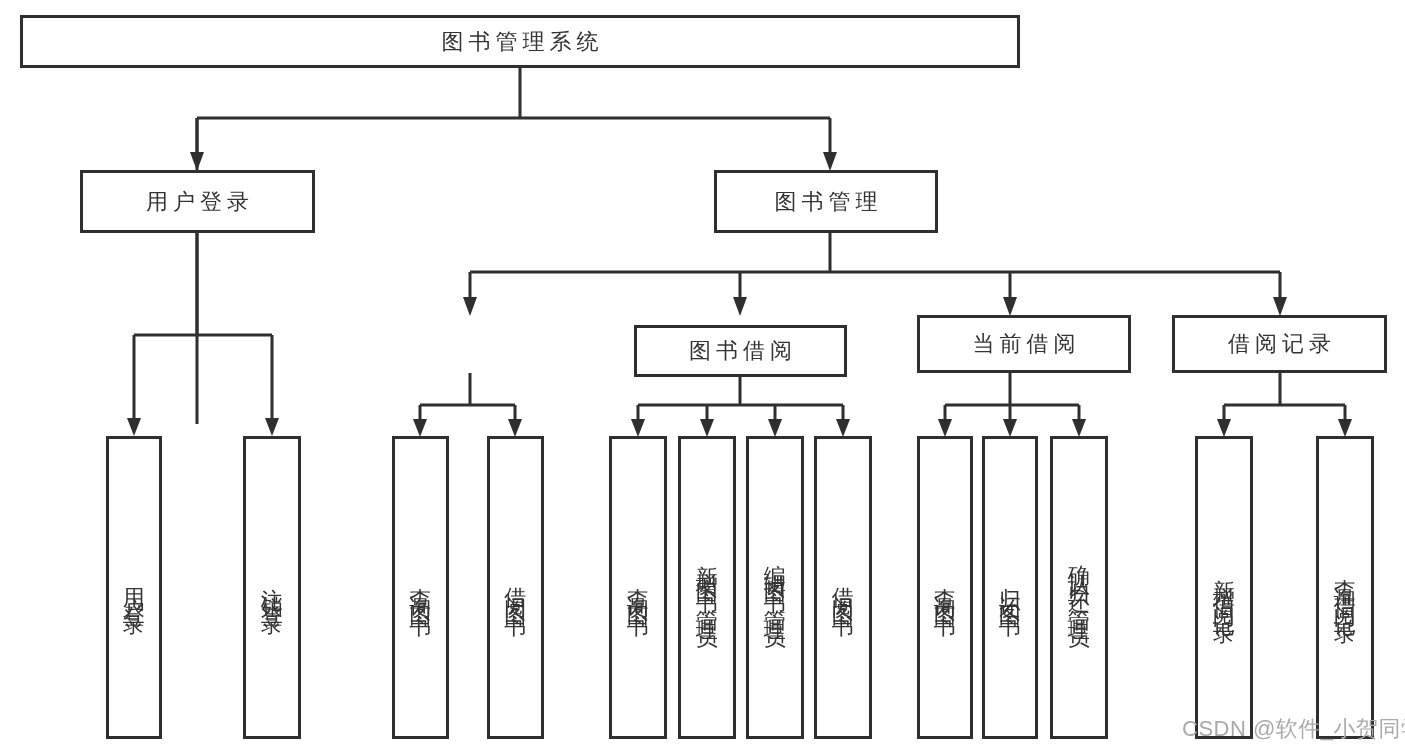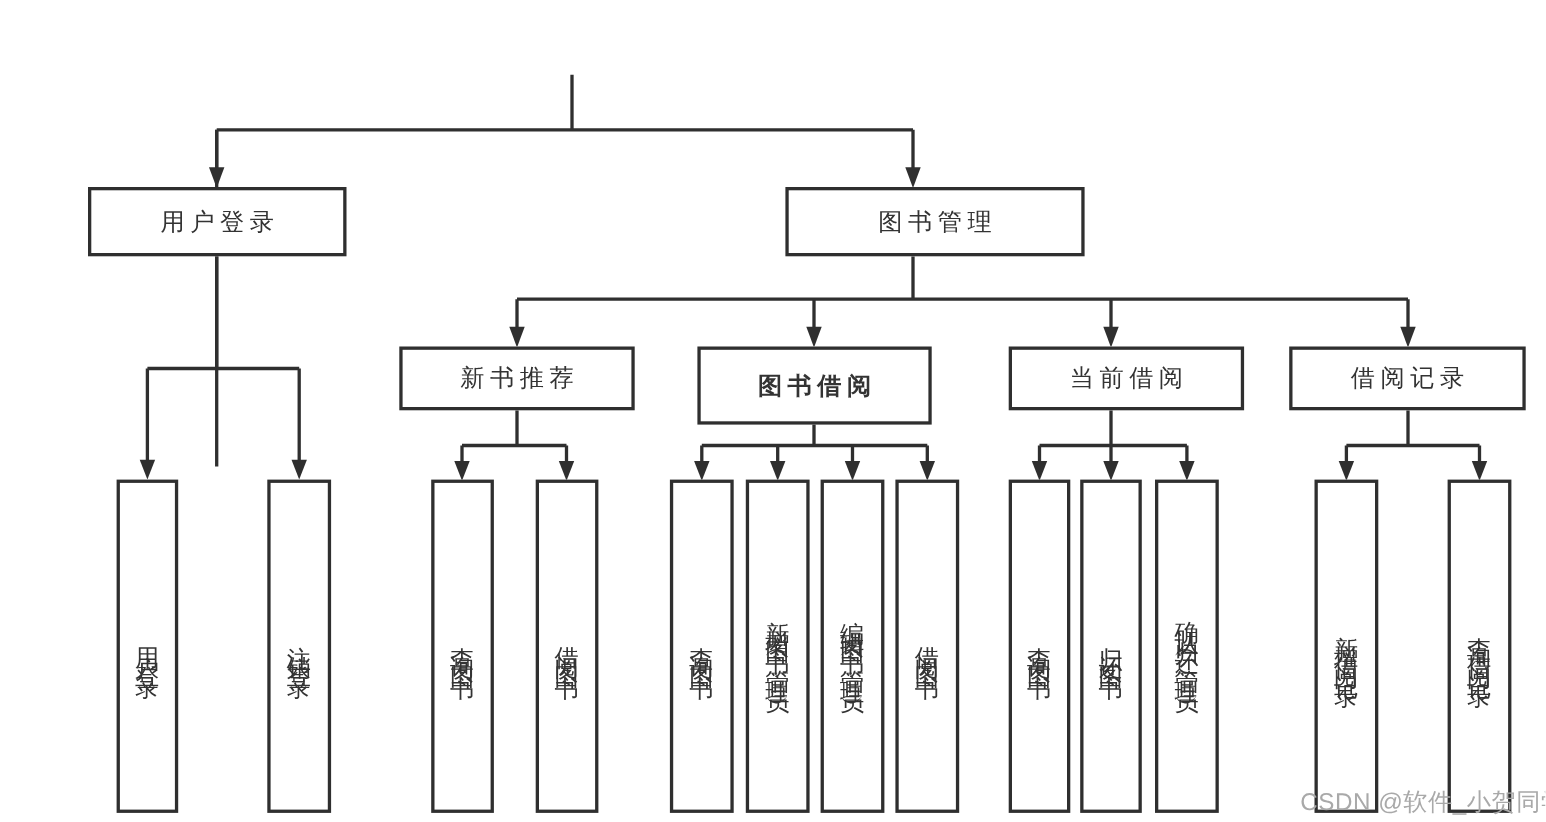--- a/index.html
+++ b/index.html
@@ -60,26 +60,26 @@
       <polygon points="768,419 782,419 775,437"></polygon>
       <polygon points="836,419 850,419 843,437"></polygon>
       <polygon points="938,419 952,419 945,437"></polygon>
       <polygon points="1003,419 1017,419 1010,437"></polygon>
       <polygon points="1072,419 1086,419 1079,437"></polygon>
       <polygon points="1217,419 1231,419 1224,437"></polygon>
       <polygon points="1338,419 1352,419 1345,437"></polygon>
     </g>
   </svg>
 
+  <div class="node hnode" style="left:20px; top:15px; width:1000px; height:53px;">图书管理系统</div>
 
   <div class="node hnode" style="left:80px; top:170px; width:235px; height:63px;">用户登录</div>
-  <div class="node hnode" style="left:714px; top:170px; width:272px; height:63px;">图书管理</div>
+  <div class="node hnode" style="left:714px; top:170px; width:224px; height:63px;">图书管理</div>
 
-  <div class="node hnode" style="left:363px; top:315px; width:214px; height:58px;">新书推荐</div>
-  <div class="node hnode" style="left:634px; top:315px; width:213px; height:71px;font-weight:bold;">图书借阅</div>
+  <div class="node hnode" style="left:634px; top:325px; width:213px; height:52px;">图书借阅</div>
   <div class="node hnode" style="left:903px; top:315px; width:214px; height:58px;margin-left:14px;">当前借阅</div>
   <div class="node hnode" style="left:1172px; top:315px; width:215px; height:58px;">借阅记录</div>
 
   <div class="node" style="left:106px; top:436px; width:56px; height:303px;">
     <span class="vtext">用户登录</span>
   </div>
   <div class="node" style="left:243px; top:436px; width:58px; height:303px;">
     <span class="vtext">注销登录</span>
   </div>
 

